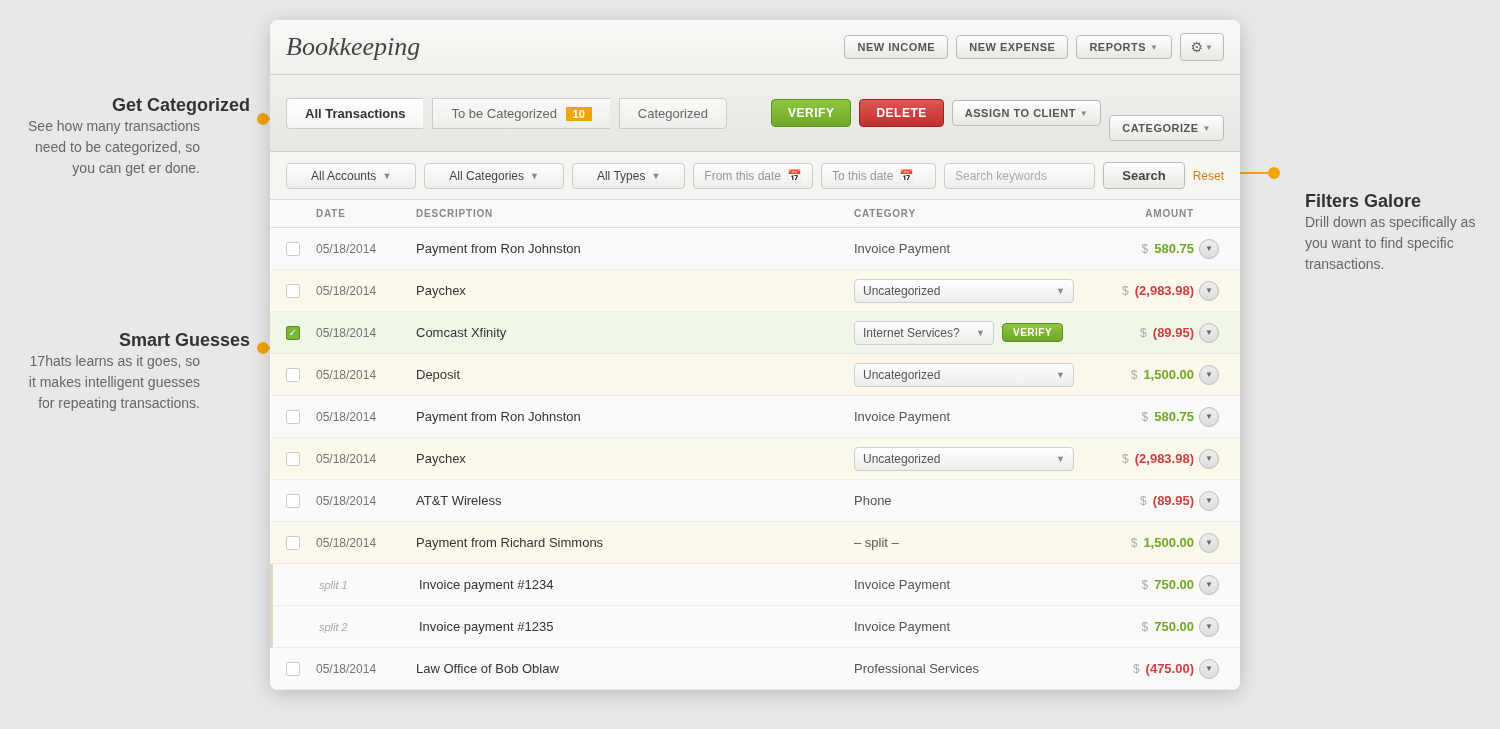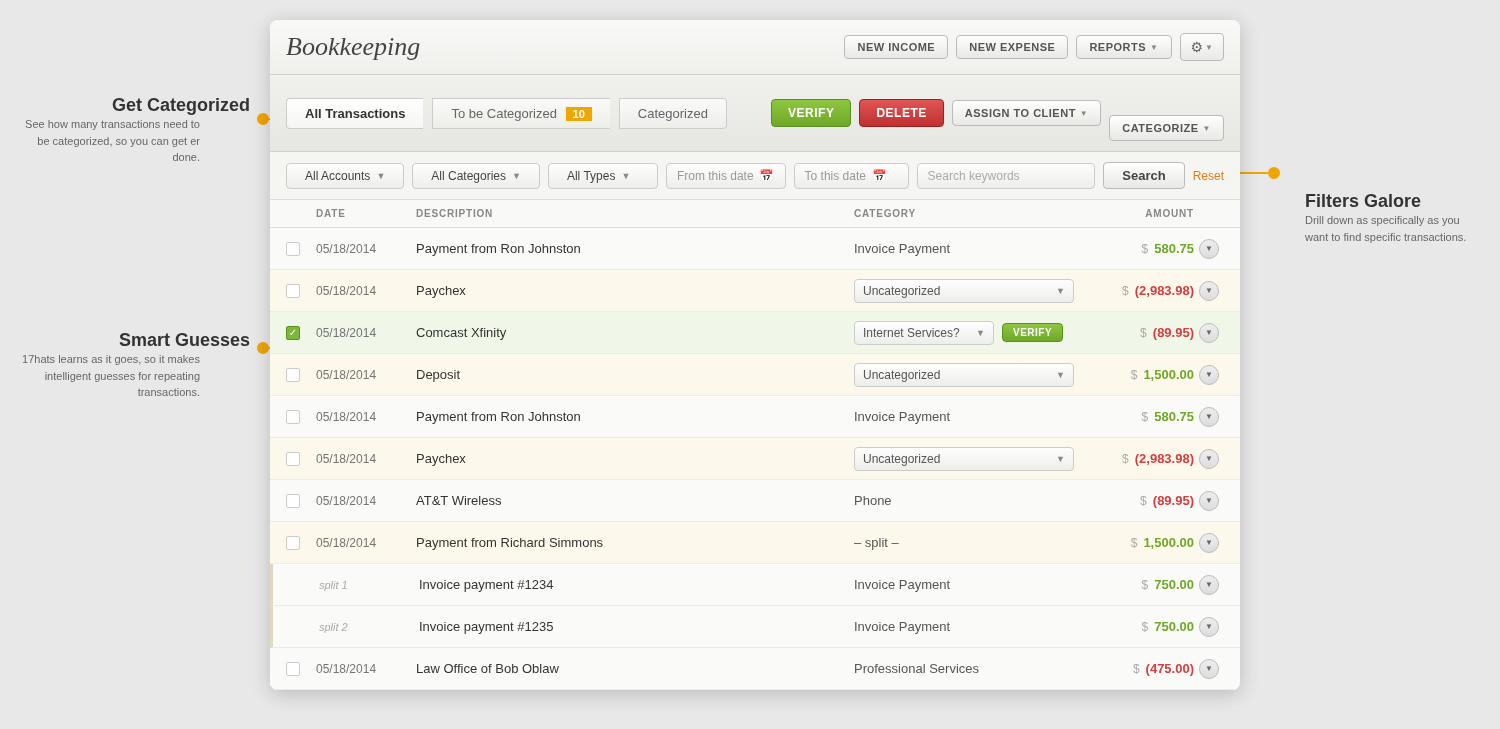--- a/index.html
+++ b/index.html
@@ -195,21 +195,21 @@
       display: flex;
       align-items: center;
       gap: 8px;
       border-bottom: 1px solid #ddd;
     }
 
     .filter-select {
       background: linear-gradient(180deg, #fefefe 0%, #ededea 100%);
       border: 1px solid #ccc;
       border-radius: 4px;
-      padding: 5px 18px;
+      padding: 5px 24px;
       font-size: 12px;
       color: #444;
       cursor: pointer;
       display: flex;
       align-items: center;
       gap: 6px;
       min-width: 110px;
     }
 
     .filter-select .arrow { color: #888; font-size: 9px; }
@@ -398,21 +398,21 @@
       text-align: left;
     }
 
     .annotation-title {
       font-size: 18px;
       font-weight: 700;
       color: #333;
     }
 
     .annotation-text {
-      font-size: 11px;
+      font-size: 14px;
       color: #666;
       line-height: 1.5;
       max-width: 180px;
     }
 
     .orange-dot {
       width: 12px;
       height: 12px;
       border-radius: 50%;
       background: #f0a500;

